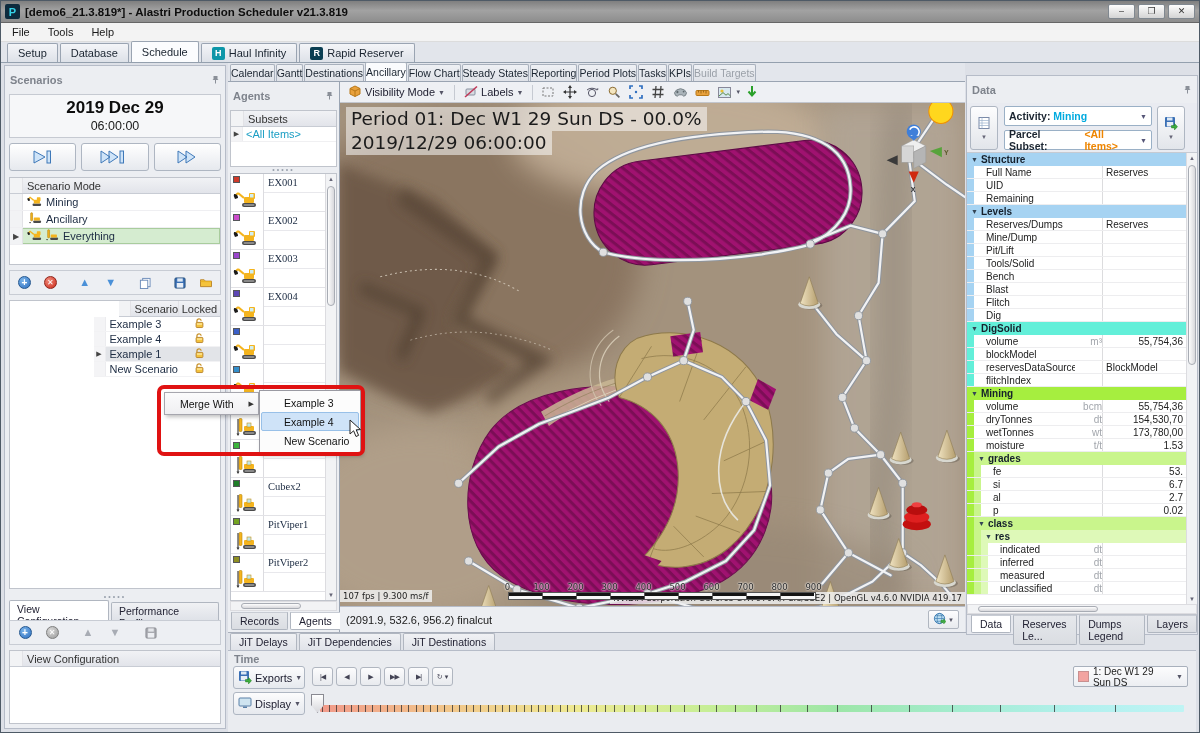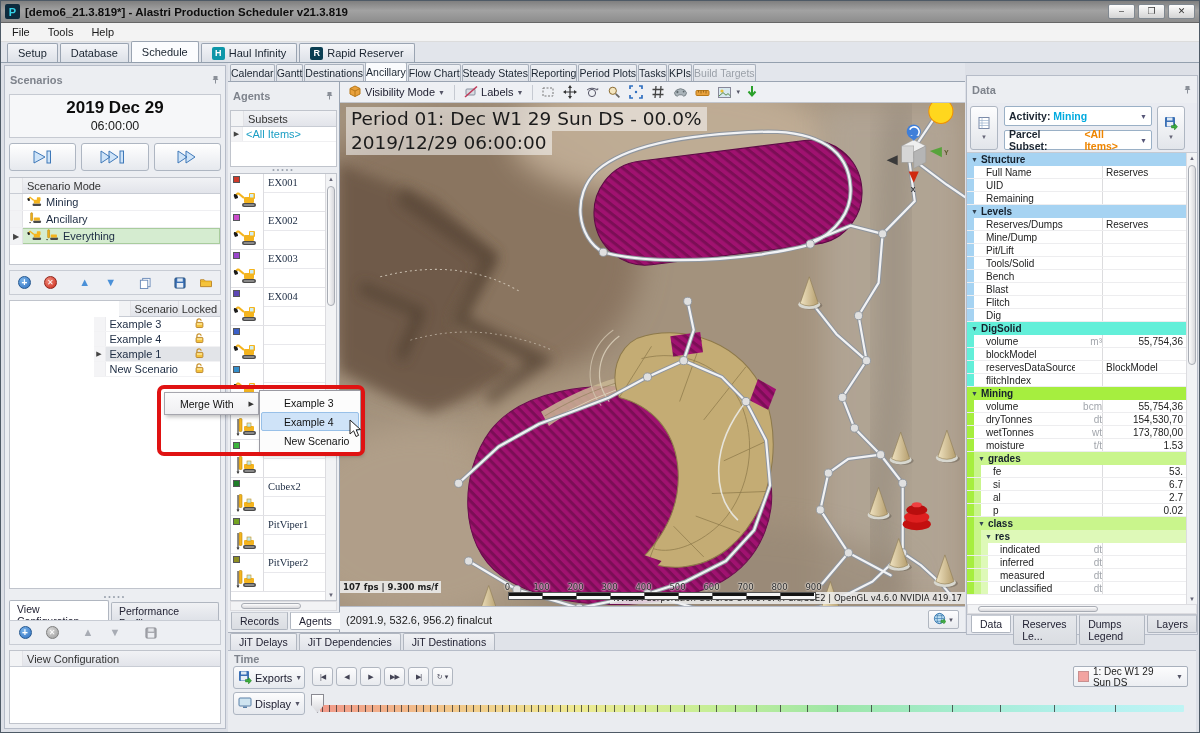--- a/index.html
+++ b/index.html
@@ -917,21 +917,21 @@
                 <text x="26" y="3" font-size="7" fill="#5a5a2a" font-weight="bold">Y</text>
                 <polygon points="-9,19 1,19 -4,30" fill="#cf2a10"></polygon>
                 <text x="-7" y="39" font-size="7" fill="#333" font-weight="bold">X</text>
                 <polygon points="-20,3 -31,8 -20,13" fill="#3a3a3a"></polygon>
               </g>
             </svg>
             <div class="overlayperiod">
               <span>Period 01: Dec W1 29 Sun DS - 00.0%</span>
               <span>2019/12/29 06:00:00</span>
             </div>
-            <div class="hudtxt" style="left:0;bottom:13px;font-weight:bold;">107 fps | 9.300 ms/f</div>
+            <div class="hudtxt" style="left:0;bottom:4px;">107 fps | 9.300 ms/f</div>
             <div class="hudtxt" style="right:0;bottom:2px;">NVIDIA Corporation GeForce GTX 970M/PCIe/SSE2 | OpenGL v4.6.0 NVIDIA 419.17</div>
             <div class="sbar">
               <div class="sbarlabels" id="sbarLabels">
                   <span style="left: 0px;">0</span>
                   <span style="left: 34px;">100</span>
                   <span style="left: 68px;">200</span>
                   <span style="left: 102px;">300</span>
                   <span style="left: 136px;">400</span>
                   <span style="left: 170px;">500</span>
                   <span style="left: 204px;">600</span>

